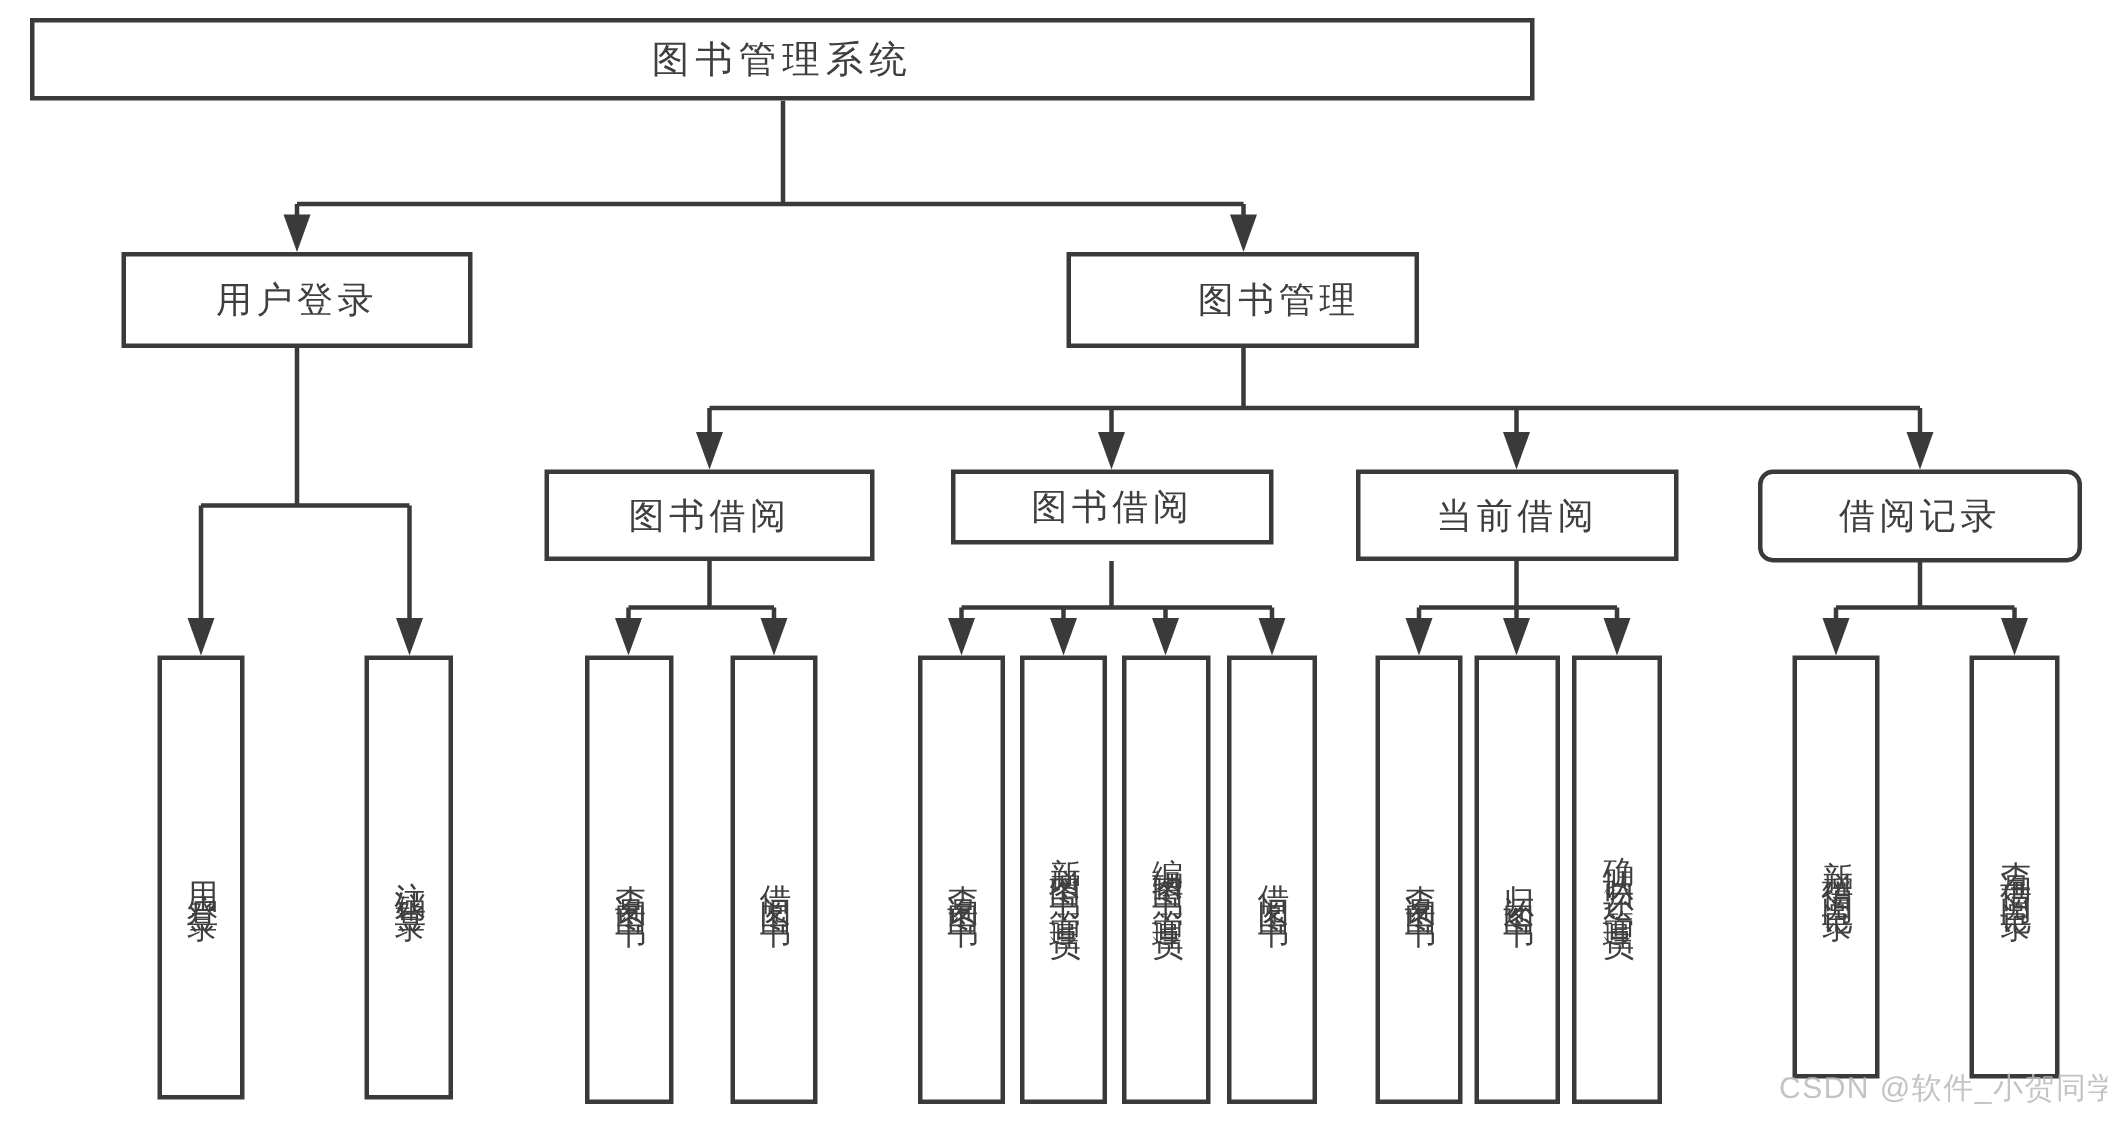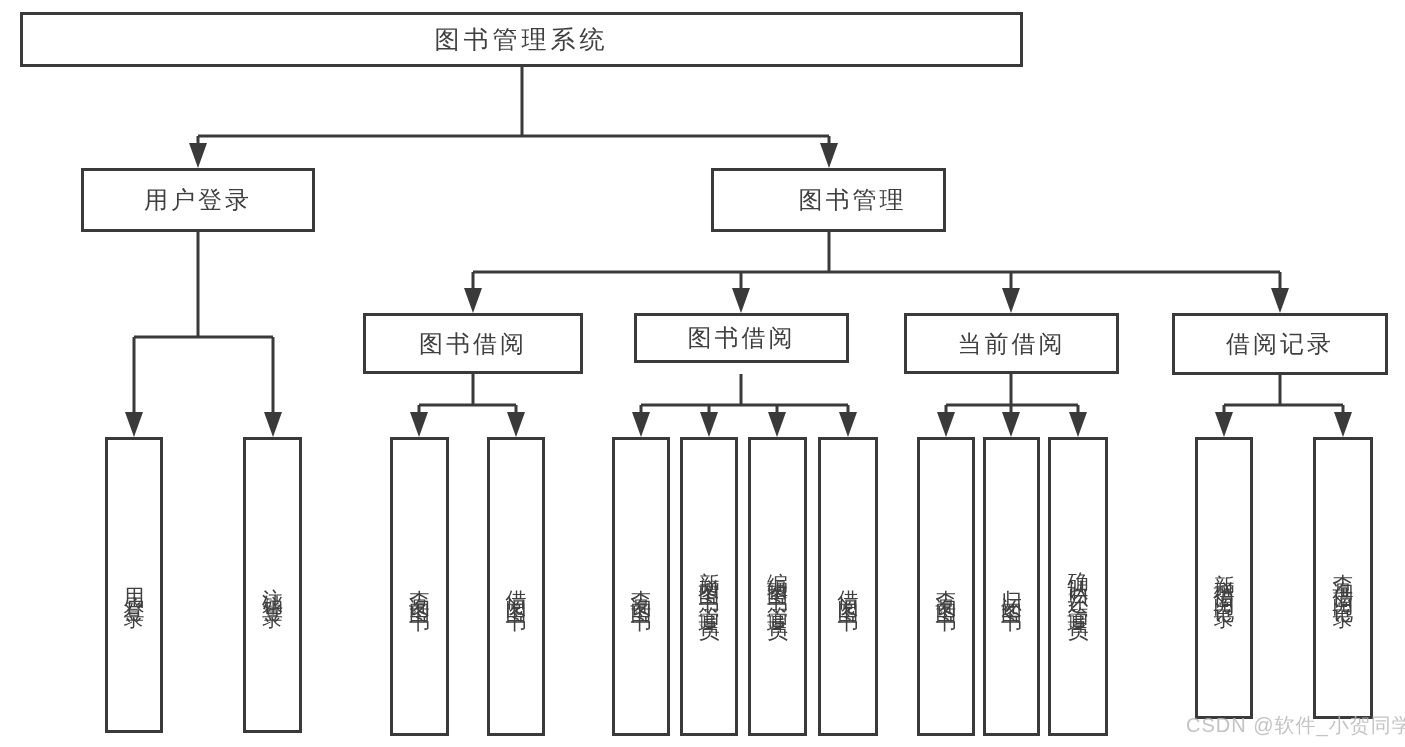--- a/index.html
+++ b/index.html
@@ -129,21 +129,21 @@
 
   <div class="node" style="left:363px; top:313px; width:220px; height:61px;">
     <span class="h-label">图书借阅</span>
   </div>
   <div class="node" style="left:634px; top:313px; width:215px; height:50px;">
     <span class="h-label">图书借阅</span>
   </div>
   <div class="node" style="left:904px; top:313px; width:215px; height:61px;text-align:right;">
     <span class="h-label">当前借阅</span>
   </div>
-  <div class="node" style="left:1172px; top:313px; width:216px; height:62px;">
+  <div class="node" style="left:1172px; top:313px; width:216px; height:62px;border-radius:10px;">
     <span class="h-label">借阅记录</span>
   </div>
 
   <div class="node" style="left:105px; top:437px; width:58px; height:296px;">
     <span class="v-label">用户登录</span>
   </div>
   <div class="node" style="left:243px; top:437px; width:59px; height:296px;">
     <span class="v-label">注销登录</span>
   </div>
 

